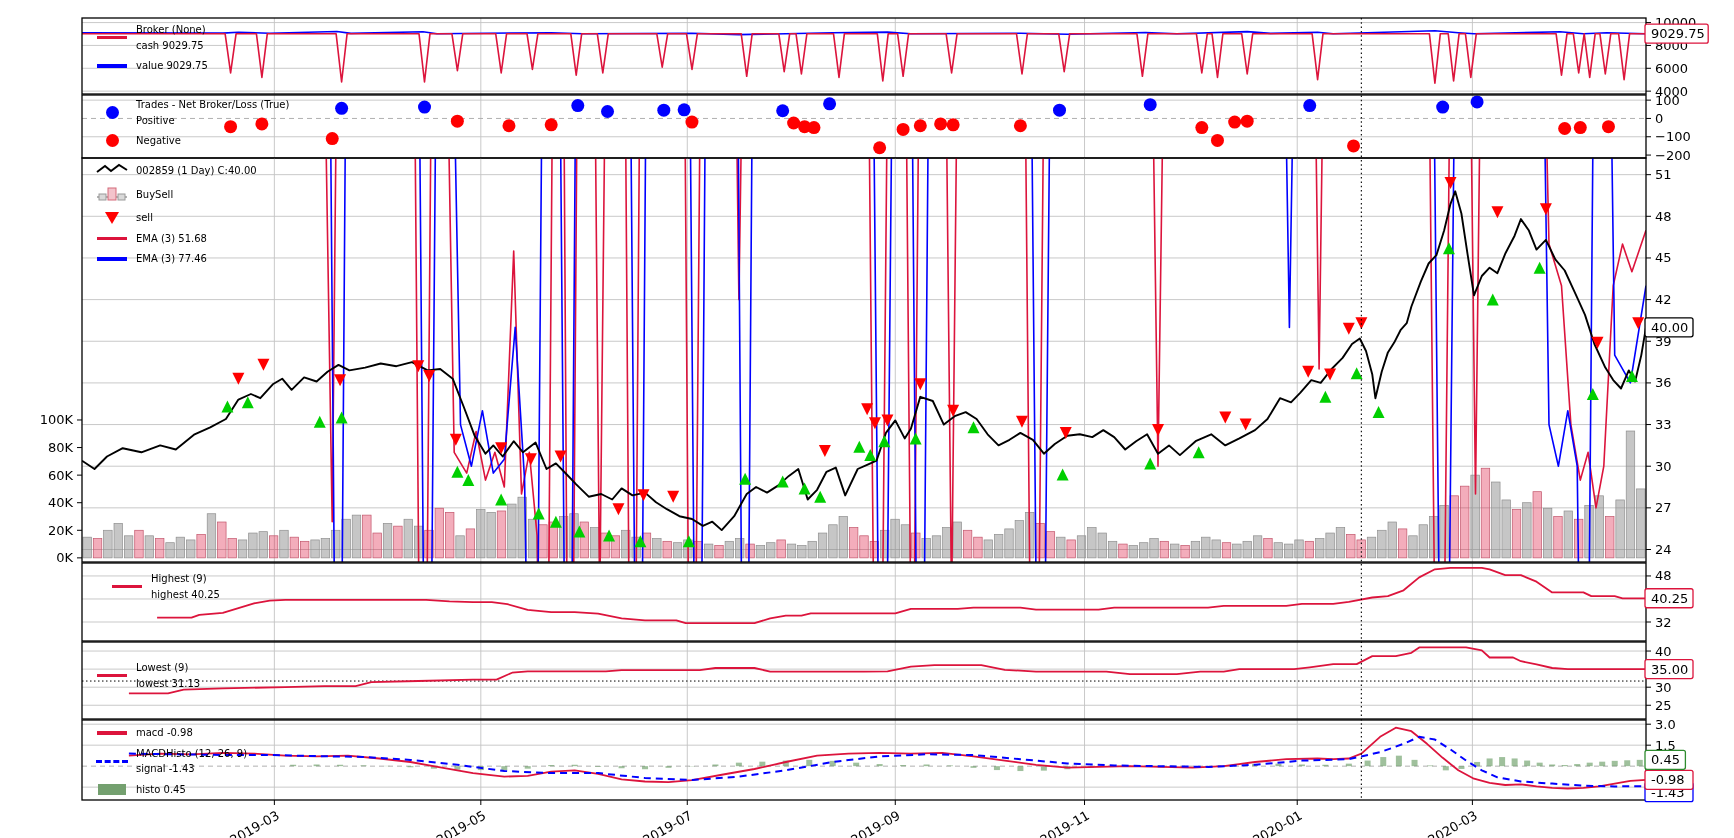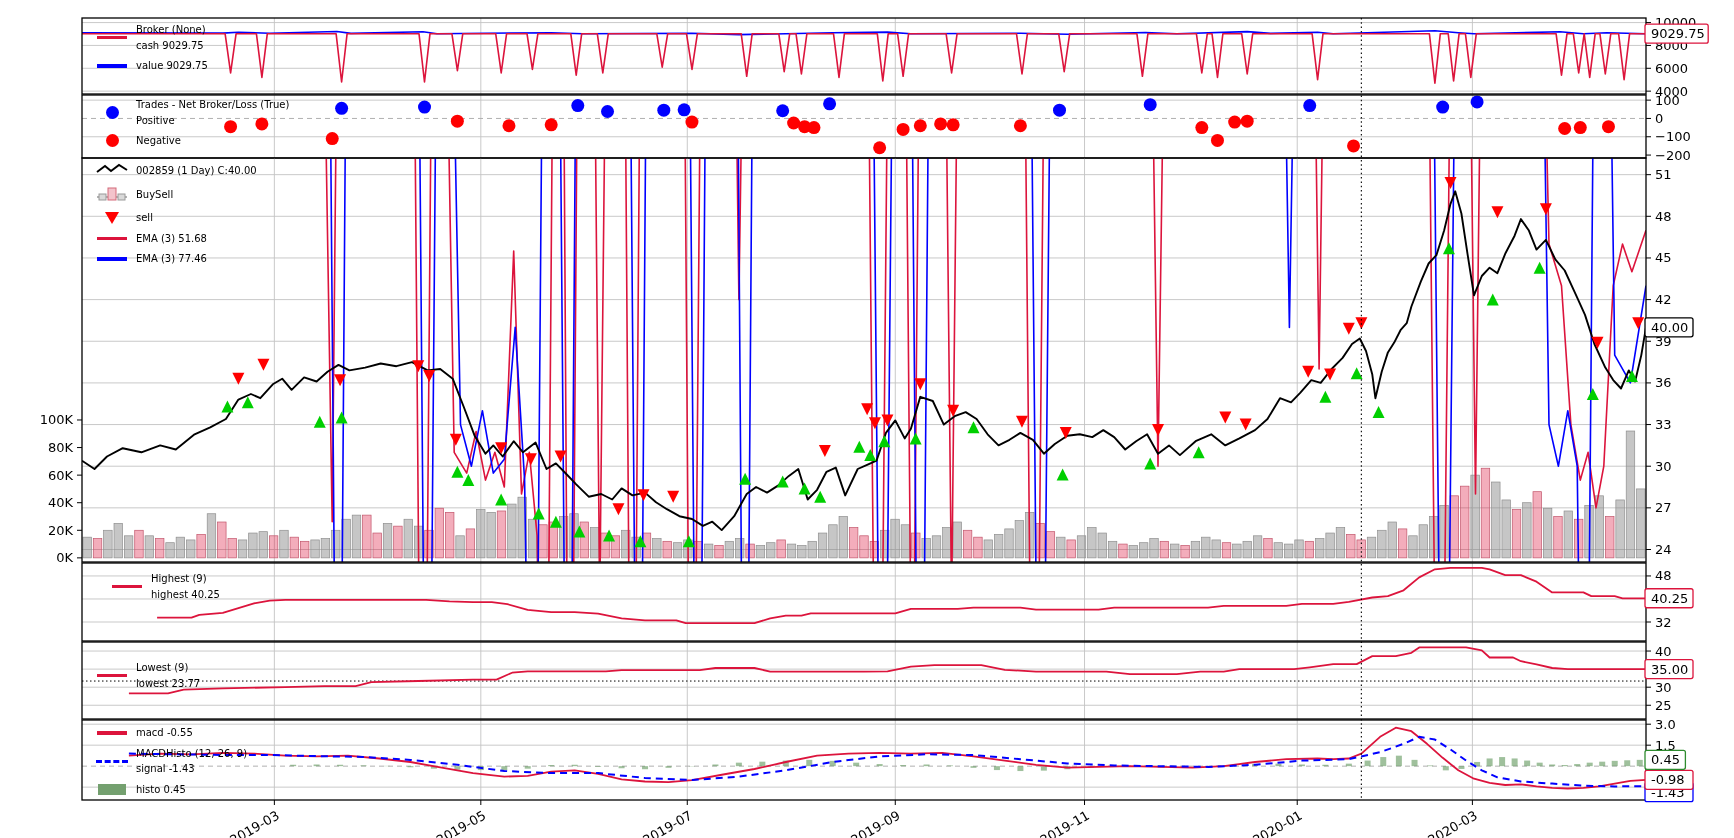--- a/index.html
+++ b/index.html
@@ -691,31 +691,31 @@
           </span>
         </div>
       </div>
       <div class="legend" style="left: 88px; top: 632px; margin-top: 28px;">
         <div class="lg-row">
           <span class="lg-icon">
             <span class="lg-line" style="background: rgb(220, 20, 60);"></span>
           </span>
           <span class="lg-text">
             <div>Lowest (9)</div>
-            <div>lowest 23.77</div>
+            <div>lowest 31.13</div>
           </span>
         </div>
       </div>
       <div class="legend" style="left: 88px; top: 725px;">
         <div class="lg-row">
           <span class="lg-icon">
             <span class="lg-line" style="background: rgb(220, 20, 60);"></span>
           </span>
           <span class="lg-text">
-            <div>macd -0.55</div>
+            <div>macd -0.98</div>
           </span>
         </div>
         <div class="lg-row">
           <span class="lg-icon">
             <span class="lg-dash" style="border-top-color: rgb(0, 0, 255);"></span>
           </span>
           <span class="lg-text">
             <div>MACDHisto (12, 26, 9)</div>
             <div>signal -1.43</div>
           </span>

